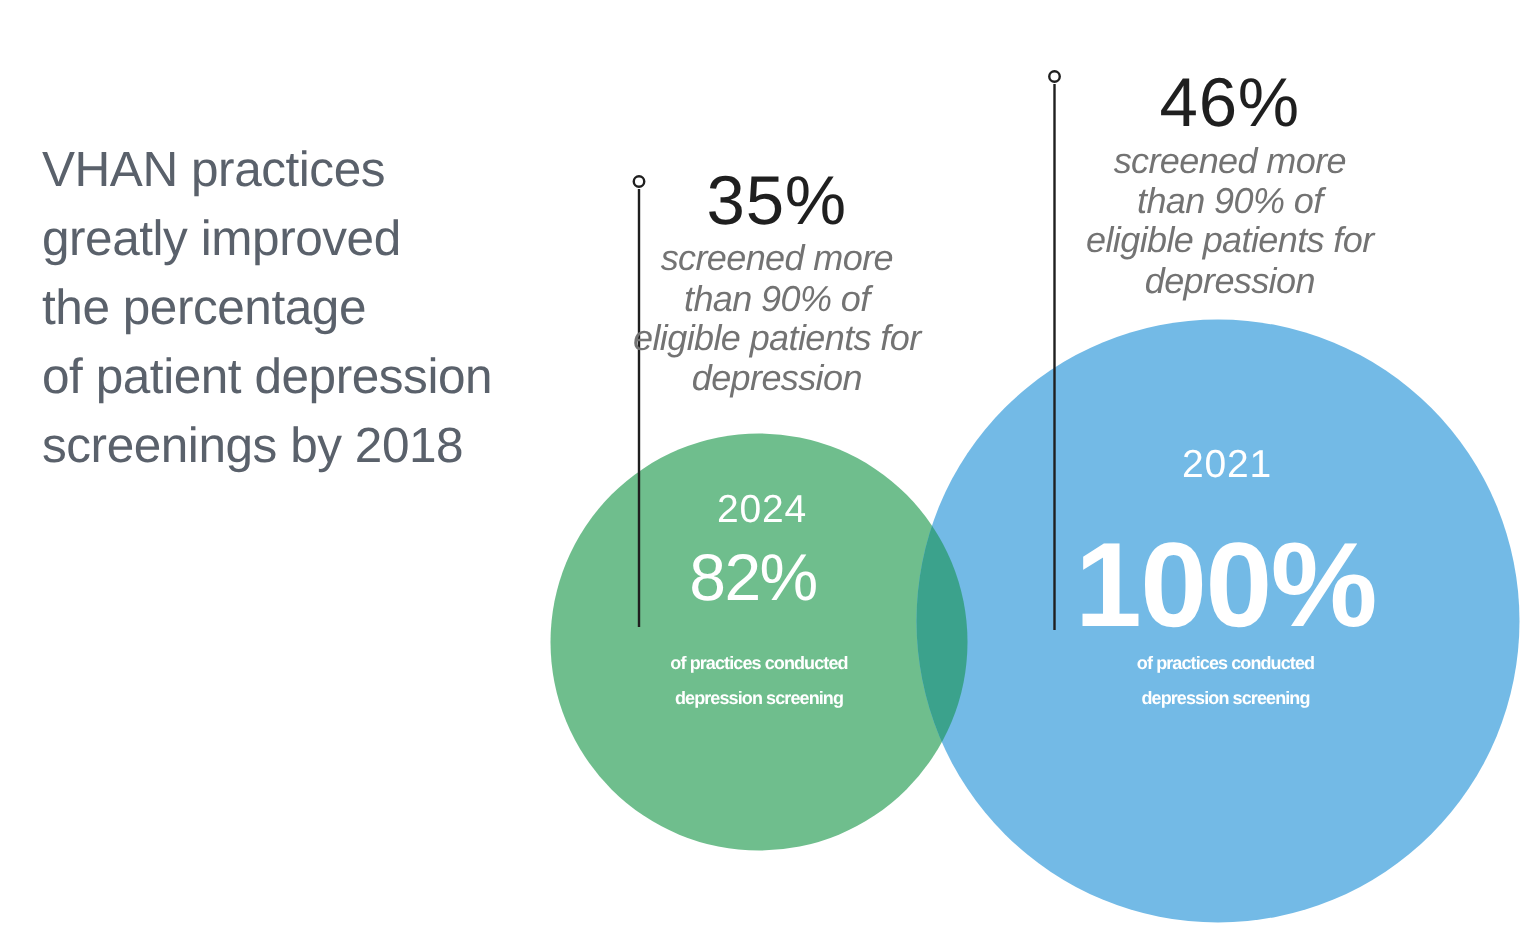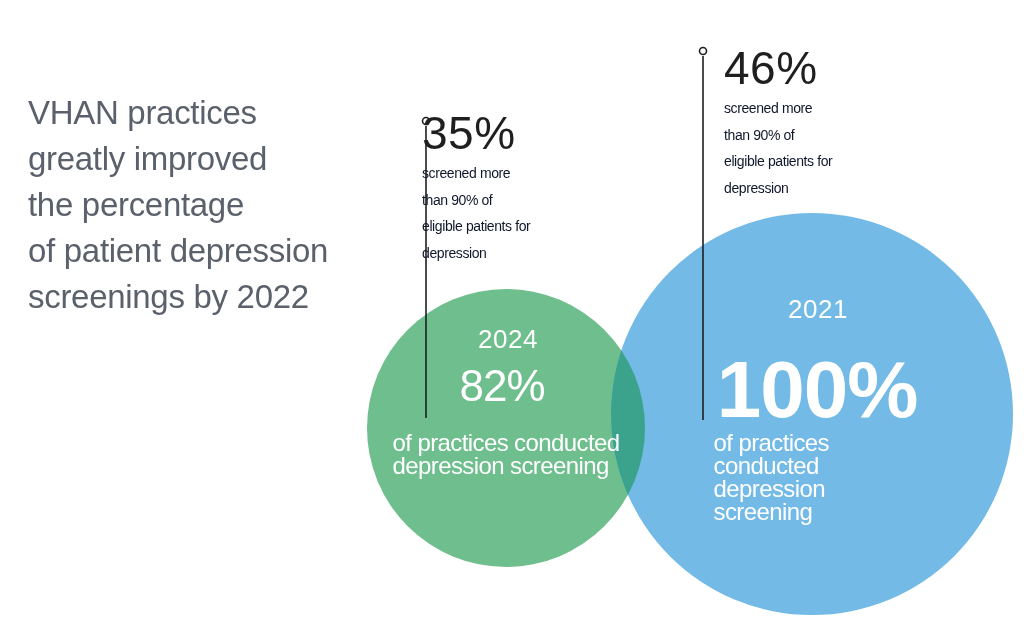--- a/index.html
+++ b/index.html
@@ -19,43 +19,44 @@
     top: 90px;
     width: 380px;
     font-size: 33px;
     line-height: 46px;
     letter-spacing: -0.3px;
     color: #5a616b;
     white-space: pre-line;
     font-weight: 400;
   }
 
-  .callout { color: #1f1f1f; }
+  .callout { color: #1f1f1f; text-align: center; }
   .callout-pct {
     font-size: 46px;
     font-weight: 300;
     line-height: 1.05;
     letter-spacing: 0.5px;
   }
   .callout-desc {
-    font-size: 14px;
+    font-size: 24px;
     line-height: 26.5px;
     letter-spacing: -0.4px;
     white-space: pre-line;
-    color: #0f172a;
+    color: #737373;
+    font-style: italic;
   }
 
-  .bubble-text { text-align: left; color: #ffffff; transform: translateX(-50%); }
+  .bubble-text { text-align: center; color: #ffffff; transform: translateX(-50%); }
   .bubble-year { font-size: 26px; line-height: 30px; letter-spacing: 0.5px; }
   .bubble-pct-sm { font-size: 44px; line-height: 1; font-weight: 300; letter-spacing: -1px; }
   .bubble-pct-lg { font-size: 80px; line-height: 1; font-weight: 300; letter-spacing: -1px; }
   .bubble-desc {
-    font-size: 24px;
+    font-size: 12px;
     line-height: 23px;
-    font-weight: 400;
+    font-weight: 700;
     letter-spacing: -0.6px;
     white-space: pre-line;
   }
 </style>
 </head>
 <body>
 
 <div class="canvas">
 
   <svg class="layer" width="1024" height="629" viewBox="0 0 1024 629">
@@ -75,21 +76,21 @@
     <circle cx="426" cy="121" r="3.5" fill="#ffffff" stroke-width="1.6" stroke="#1F1F1F"></circle>
 
     <line x1="703" y1="56" x2="703" y2="420" stroke-width="1.6" stroke="#1F1F1F"></line>
     <circle cx="703" cy="51" r="3.5" fill="#ffffff" stroke-width="1.6" stroke="#1F1F1F"></circle>
   </svg>
 
   <div class="abs headline">VHAN practices
 greatly improved
 the percentage
 of patient depression
-screenings by 2022</div>
+screenings by 2018</div>
 
   <div class="abs callout" style="left:422px; top:109px;">
     <div class="callout-pct">35%</div>
     <div class="callout-desc" style="margin-top:3px;">screened more
 than 90% of
 eligible patients for
 depression</div>
   </div>
 
   <div class="abs callout" style="left:724px; top:44px;">

